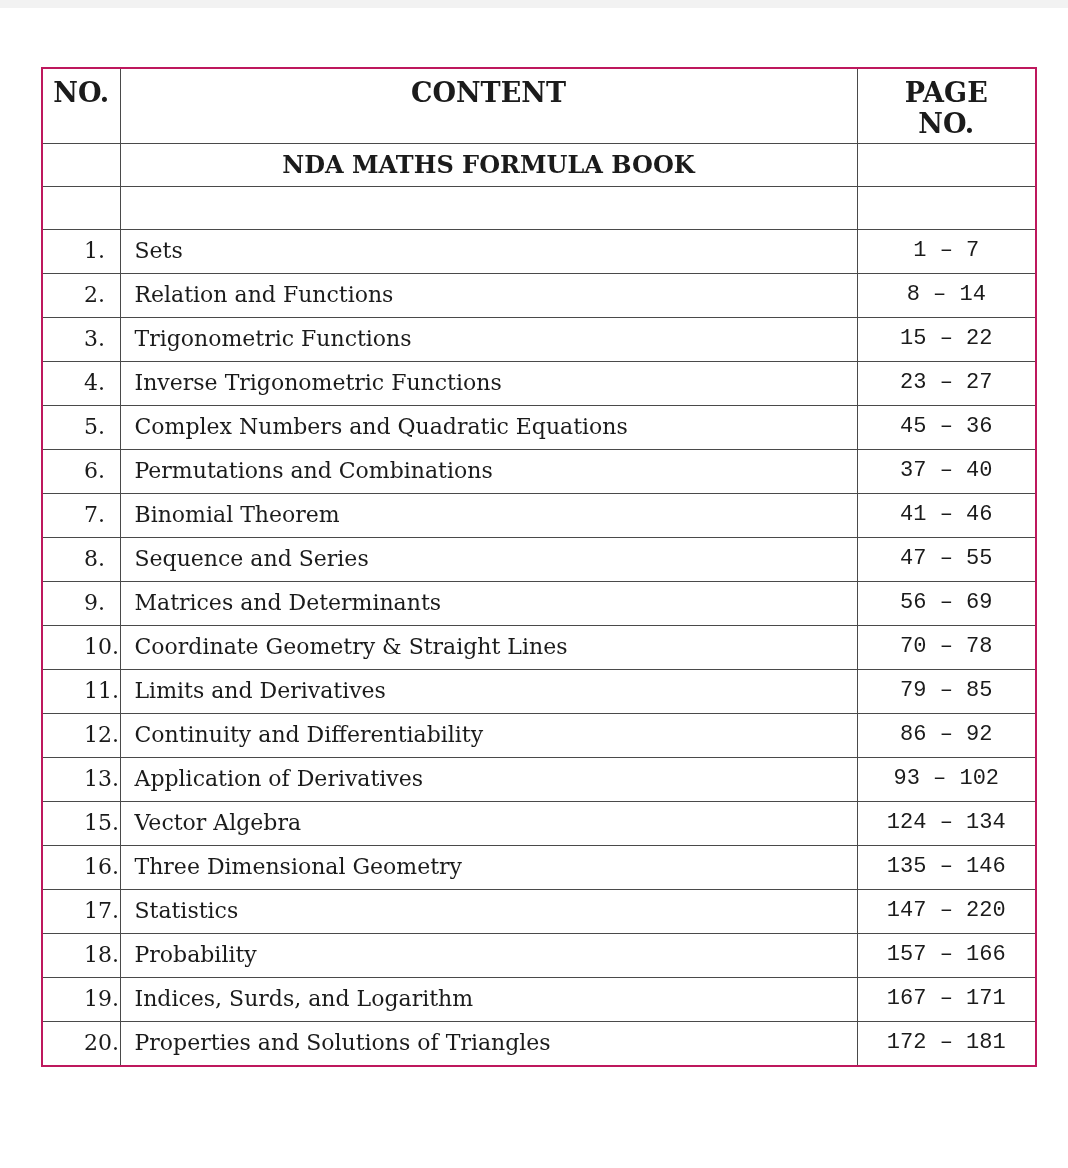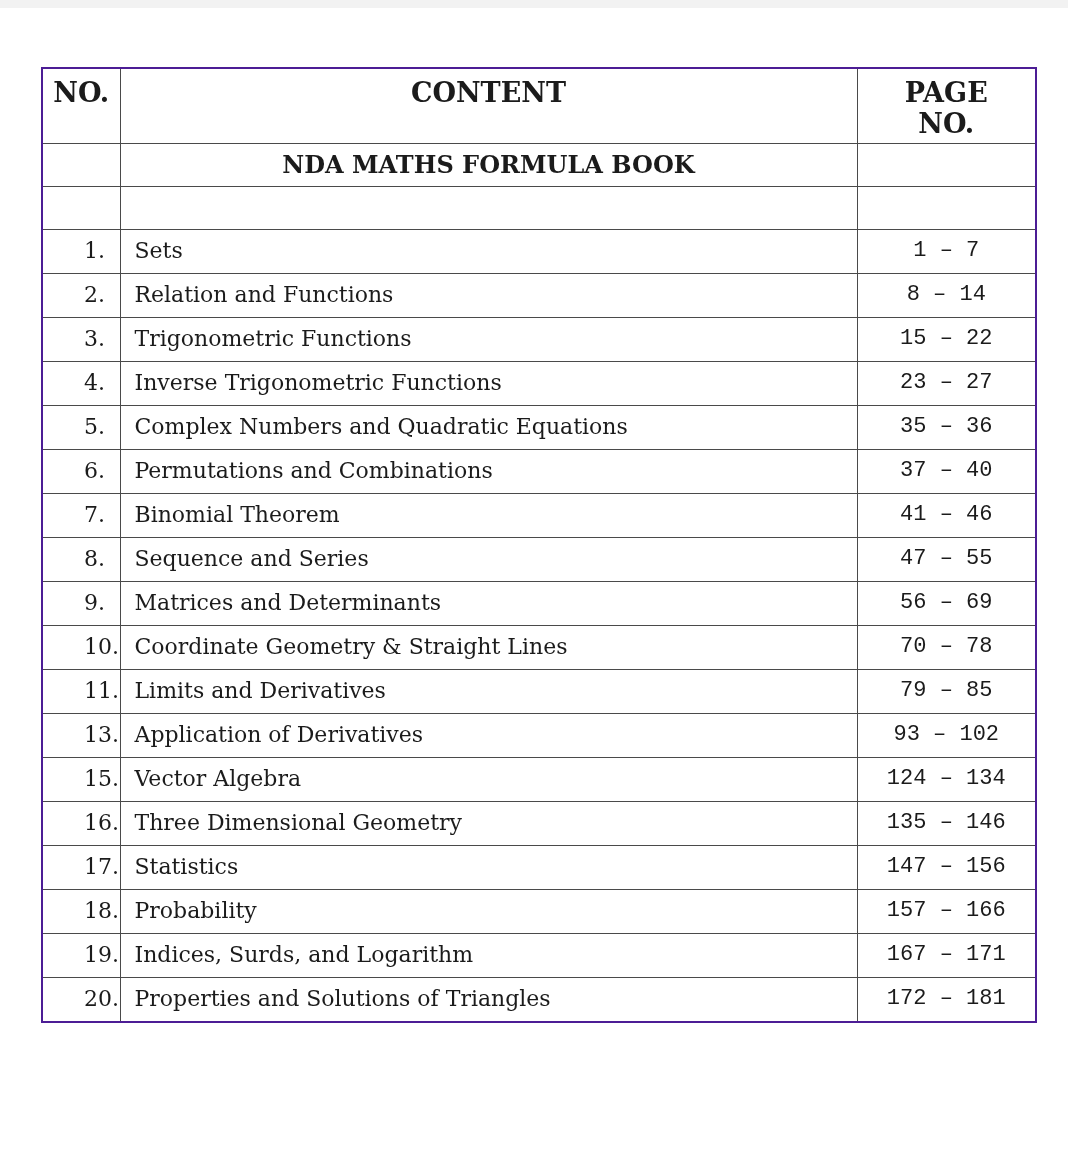--- a/index.html
+++ b/index.html
@@ -15,21 +15,21 @@
     width: 100%;
     height: 8px;
     background: #f2f2f2;
   }
 
   table.toc {
     border-collapse: collapse;
     table-layout: fixed;
     width: 994px;
     margin: 59px 0 0 41px;
-    border: 2px solid #4c1d95;
+    border: 2px solid #be185d;
   }
   col.c-no   { width: 78px; }
   col.c-body { width: 737px; }
   col.c-page { width: 179px; }
 
   td, th {
     border: 1px solid #4a4a4a;
     vertical-align: top;
     font-size: 22px;
     line-height: 1.25;
@@ -114,21 +114,21 @@
         <td class="page-cell">15 – 22</td>
       </tr>
       <tr>
         <td class="no-cell">4.</td>
         <td class="content-cell">Inverse Trigonometric Functions</td>
         <td class="page-cell">23 – 27</td>
       </tr>
       <tr>
         <td class="no-cell">5.</td>
         <td class="content-cell">Complex Numbers and Quadratic Equations</td>
-        <td class="page-cell">35 – 36</td>
+        <td class="page-cell">45 – 36</td>
       </tr>
       <tr>
         <td class="no-cell">6.</td>
         <td class="content-cell">Permutations and Combinations</td>
         <td class="page-cell">37 – 40</td>
       </tr>
       <tr>
         <td class="no-cell">7.</td>
         <td class="content-cell">Binomial Theorem</td>
         <td class="page-cell">41 – 46</td>
@@ -147,38 +147,43 @@
         <td class="no-cell">10.</td>
         <td class="content-cell">Coordinate Geometry &amp; Straight Lines</td>
         <td class="page-cell">70 – 78</td>
       </tr>
       <tr>
         <td class="no-cell">11.</td>
         <td class="content-cell">Limits and Derivatives</td>
         <td class="page-cell">79 – 85</td>
       </tr>
       <tr>
+        <td class="no-cell">12.</td>
+        <td class="content-cell">Continuity and Differentiability</td>
+        <td class="page-cell">86 – 92</td>
+      </tr>
+      <tr>
         <td class="no-cell">13.</td>
         <td class="content-cell">Application of Derivatives</td>
         <td class="page-cell">93 – 102</td>
       </tr>
       <tr>
         <td class="no-cell">15.</td>
         <td class="content-cell">Vector Algebra</td>
         <td class="page-cell">124 – 134</td>
       </tr>
       <tr>
         <td class="no-cell">16.</td>
         <td class="content-cell">Three Dimensional Geometry</td>
         <td class="page-cell">135 – 146</td>
       </tr>
       <tr>
         <td class="no-cell">17.</td>
         <td class="content-cell">Statistics</td>
-        <td class="page-cell">147 – 156</td>
+        <td class="page-cell">147 – 220</td>
       </tr>
       <tr>
         <td class="no-cell">18.</td>
         <td class="content-cell">Probability</td>
         <td class="page-cell">157 – 166</td>
       </tr>
       <tr>
         <td class="no-cell">19.</td>
         <td class="content-cell">Indices, Surds, and Logarithm</td>
         <td class="page-cell">167 – 171</td>

